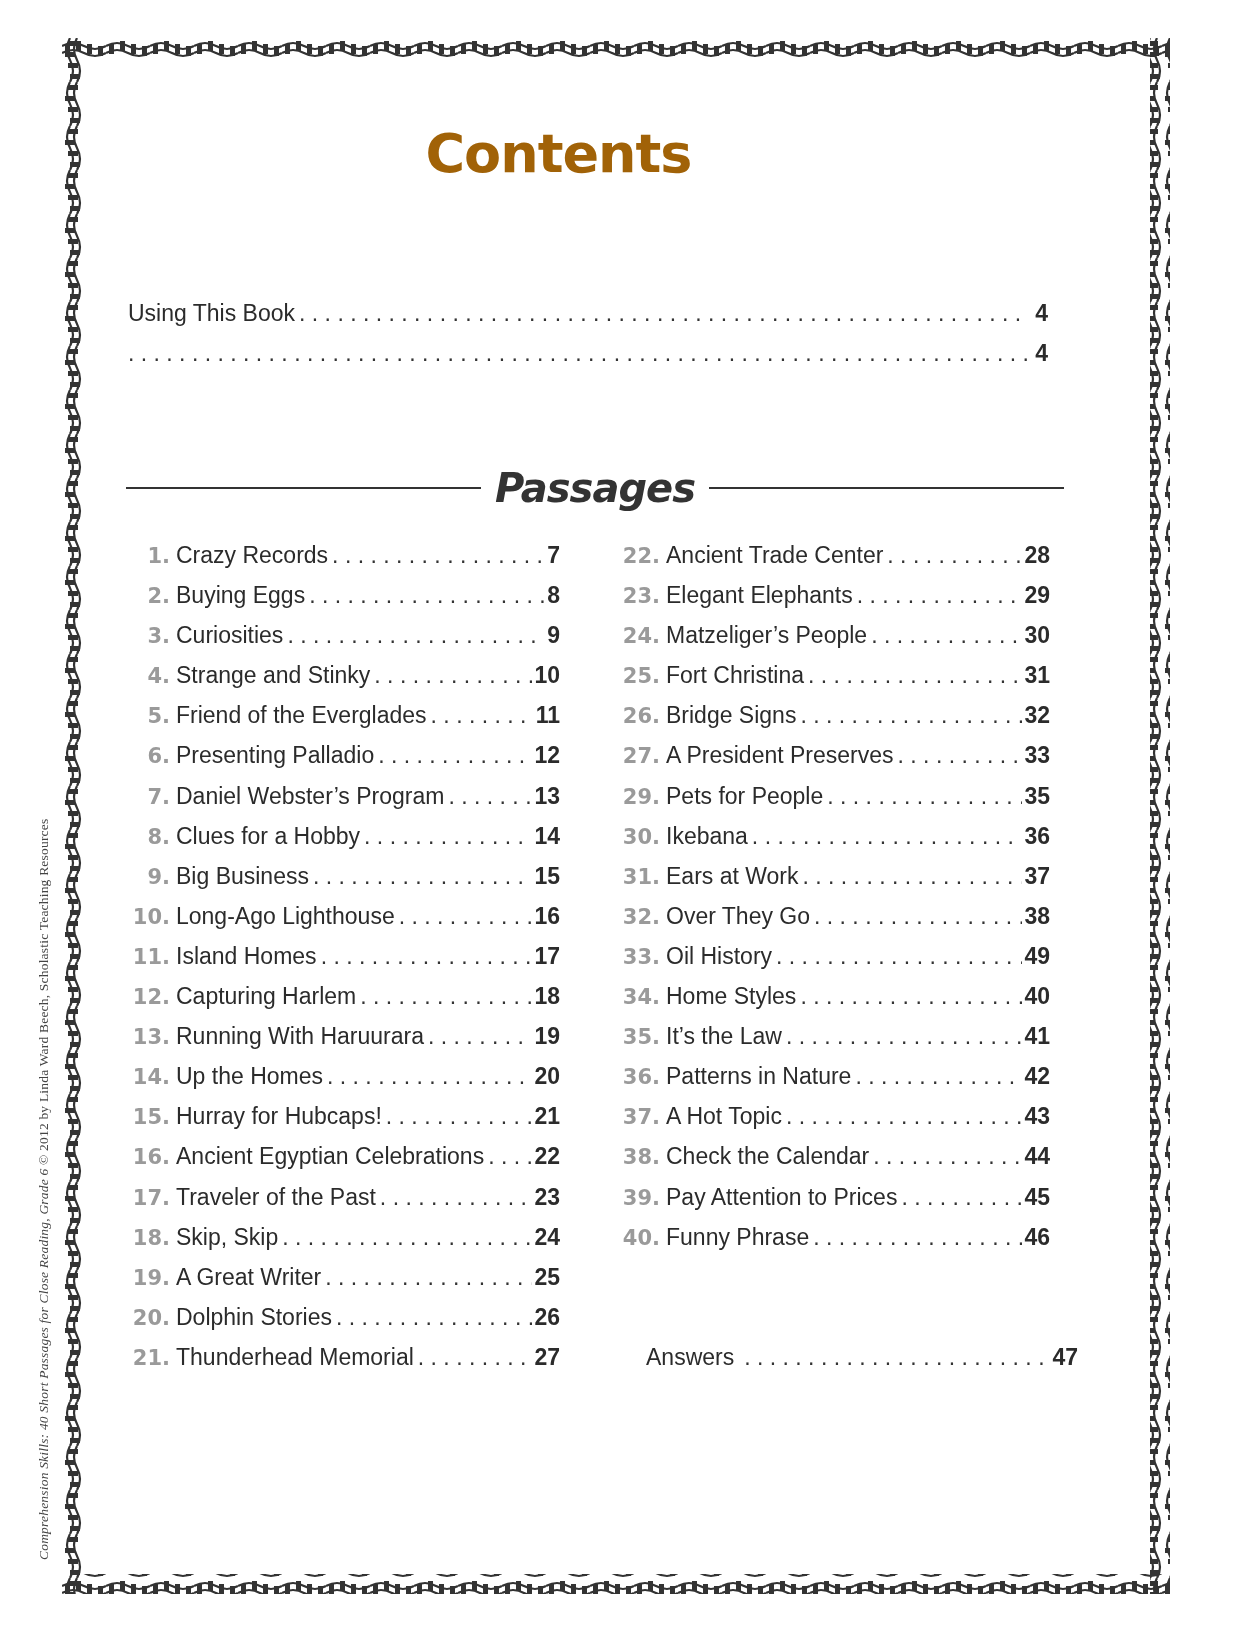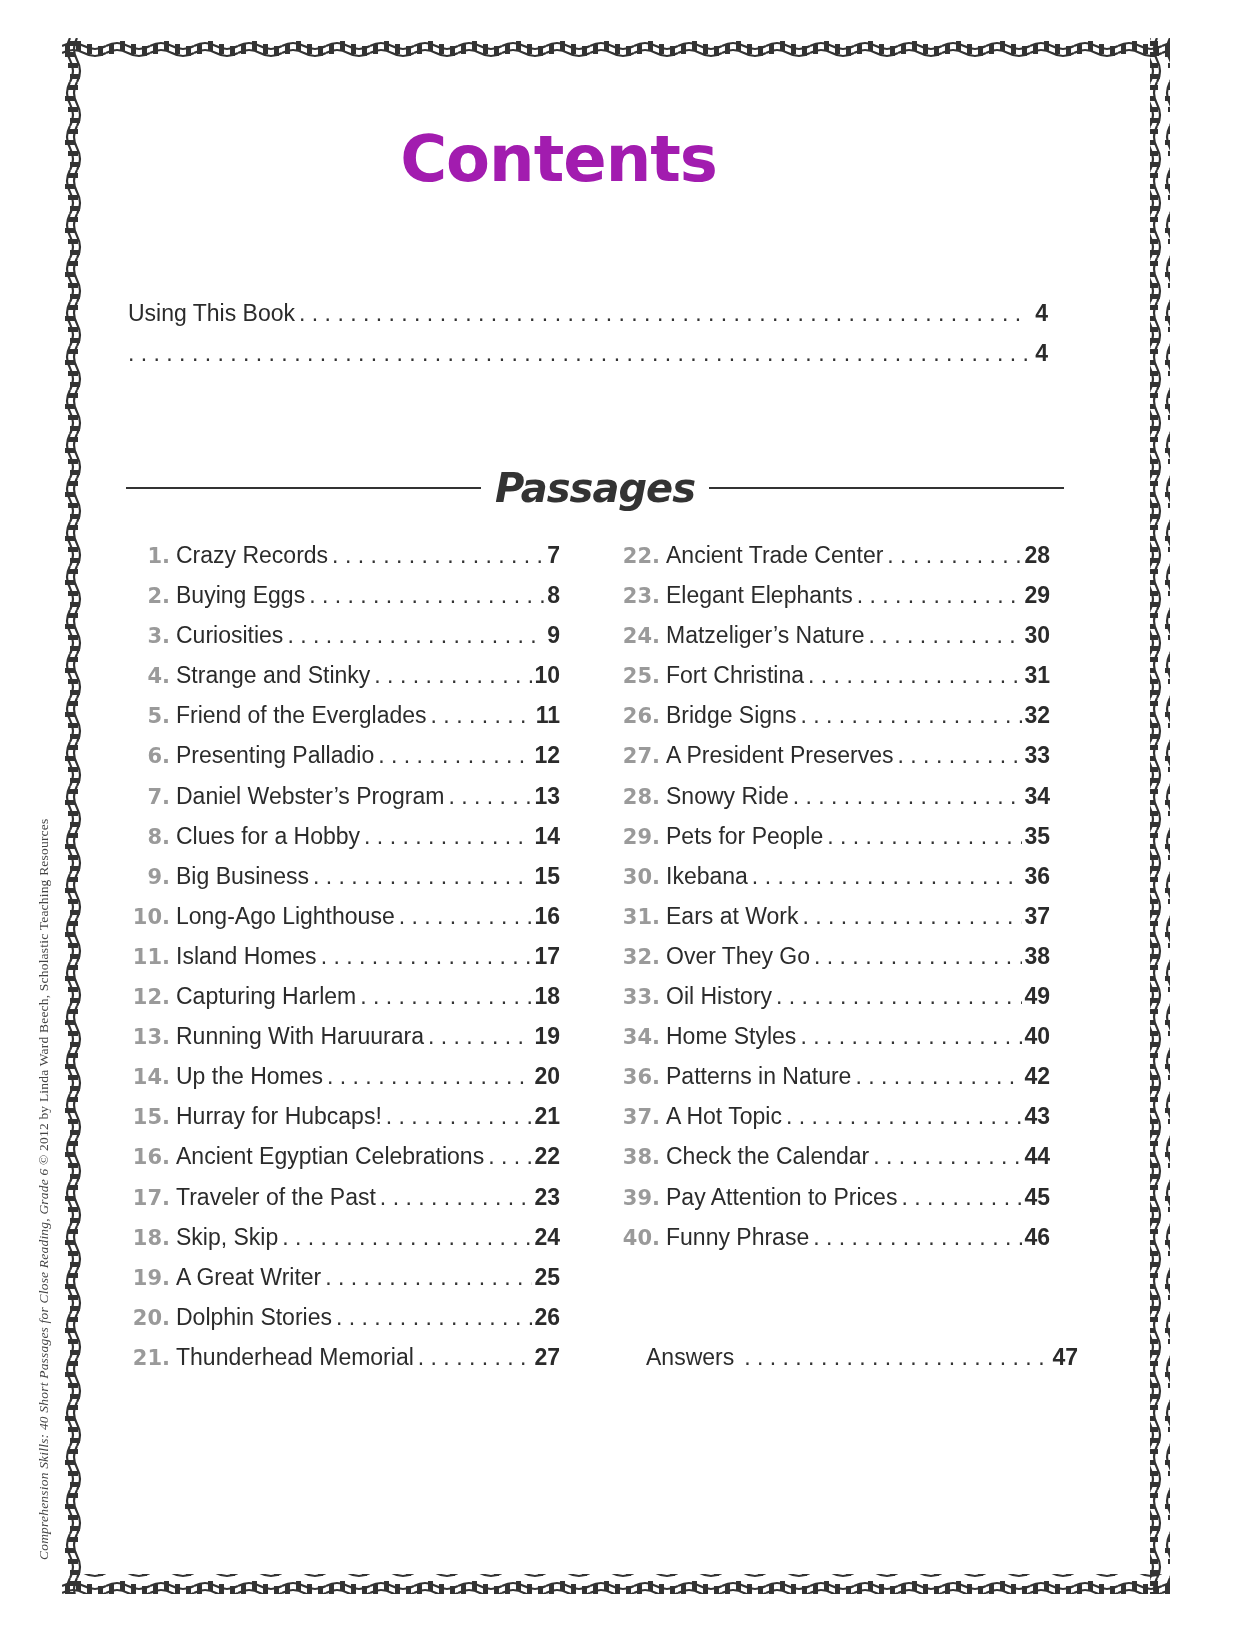--- a/index.html
+++ b/index.html
@@ -19,22 +19,22 @@
       color: #444;
       letter-spacing: 0.2px;
     }
     .credit .it { font-style: italic; }
 
     .title {
       position: absolute; left: 0; width: 1117px; top: 122px;
       text-align: center;
       font-family: "DejaVu Sans", sans-serif;
       font-weight: bold;
-      font-size: 64px;
-      color: #a21caf;
+      font-size: 54px;
+      color: #a16207;
       letter-spacing: -1px;
     }
 
     .front { position: absolute; left: 128px; top: 300px; width: 920px; }
     .front .row { display: flex; align-items: baseline; height: 40px; font-size: 23px; color: #2b2b2b; }
     .front .lbl { white-space: nowrap; padding-right: 4px; text-align: center; }
     .leader { flex: 1; overflow: hidden; white-space: nowrap; color: #333; letter-spacing: 4.2px; }
     .leader::before { content: ". . . . . . . . . . . . . . . . . . . . . . . . . . . . . . . . . . . . . . . . . . . . . . . . . . . . . . . . . . . . . . . . . . . . . . . . . . . . . . . . . . . . . . . . . . . . . . . . . . . . . . . . . . . . . . . . . . . . . . . . . . . . . . . . . . . . "; letter-spacing: 0; }
     .front .pg { font-weight: bold; padding-left: 8px; color: #2b2b2b; }
 
@@ -249,21 +249,21 @@
       <span class="pg">28</span>
     </div>
     <div class="entry">
       <span class="num">23.</span>
       <span class="lbl">Elegant Elephants</span>
       <span class="leader"></span>
       <span class="pg">29</span>
     </div>
     <div class="entry">
       <span class="num">24.</span>
-      <span class="lbl">Matzeliger’s Nature</span>
+      <span class="lbl">Matzeliger’s People</span>
       <span class="leader"></span>
       <span class="pg">30</span>
     </div>
     <div class="entry">
       <span class="num">25.</span>
       <span class="lbl">Fort Christina</span>
       <span class="leader"></span>
       <span class="pg">31</span>
     </div>
     <div class="entry">
@@ -272,26 +272,20 @@
       <span class="leader"></span>
       <span class="pg">32</span>
     </div>
     <div class="entry">
       <span class="num">27.</span>
       <span class="lbl">A President Preserves</span>
       <span class="leader"></span>
       <span class="pg">33</span>
     </div>
     <div class="entry">
-      <span class="num">28.</span>
-      <span class="lbl">Snowy Ride</span>
-      <span class="leader"></span>
-      <span class="pg">34</span>
-    </div>
-    <div class="entry">
       <span class="num">29.</span>
       <span class="lbl">Pets for People</span>
       <span class="leader"></span>
       <span class="pg">35</span>
     </div>
     <div class="entry">
       <span class="num">30.</span>
       <span class="lbl">Ikebana</span>
       <span class="leader"></span>
       <span class="pg">36</span>
@@ -312,20 +306,26 @@
       <span class="num">33.</span>
       <span class="lbl">Oil History</span>
       <span class="leader"></span>
       <span class="pg">49</span>
     </div>
     <div class="entry">
       <span class="num">34.</span>
       <span class="lbl">Home Styles</span>
       <span class="leader"></span>
       <span class="pg">40</span>
+    </div>
+    <div class="entry">
+      <span class="num">35.</span>
+      <span class="lbl">It’s the Law</span>
+      <span class="leader"></span>
+      <span class="pg">41</span>
     </div>
     <div class="entry">
       <span class="num">36.</span>
       <span class="lbl">Patterns in Nature</span>
       <span class="leader"></span>
       <span class="pg">42</span>
     </div>
     <div class="entry">
       <span class="num">37.</span>
       <span class="lbl">A Hot Topic</span>

